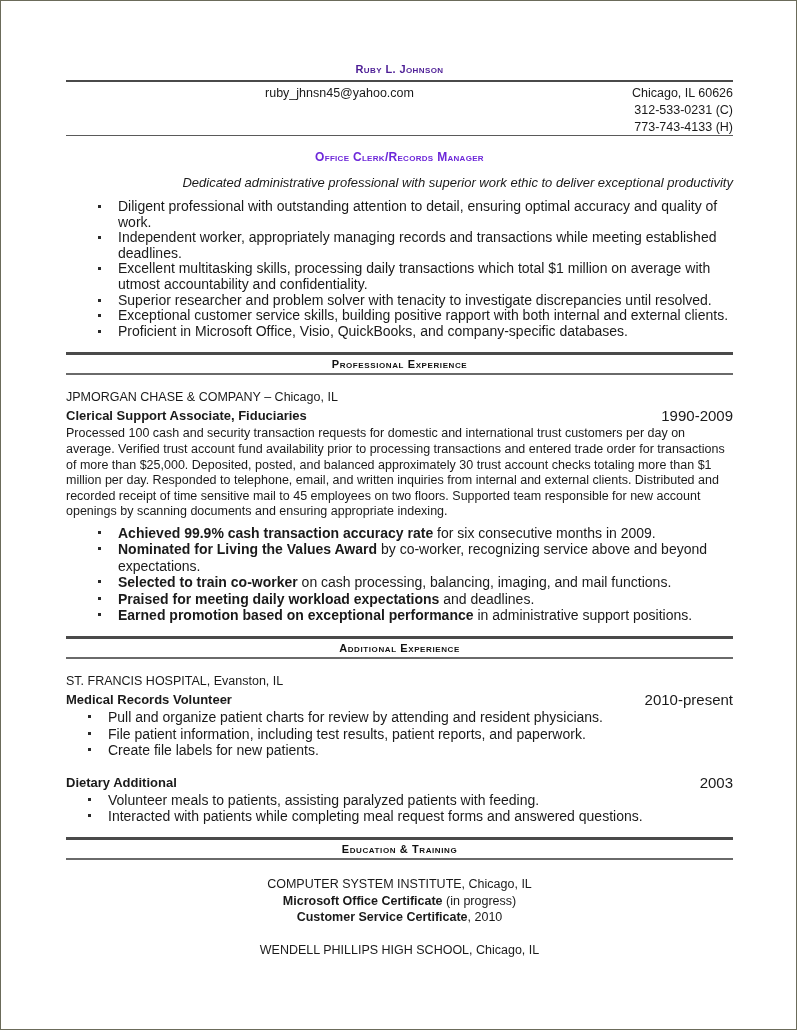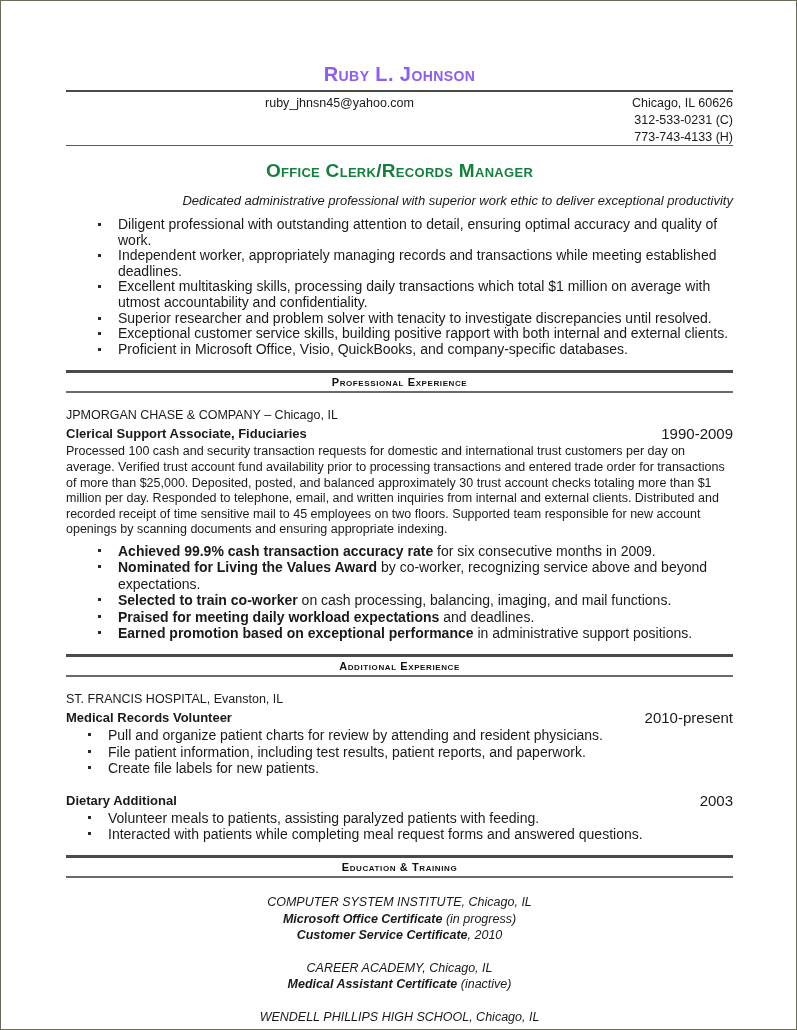--- a/index.html
+++ b/index.html
@@ -24,27 +24,27 @@
   .sheet {
     position: absolute;
     left: 65px;
     top: 0;
     width: 667px;
   }
 
   
   .name {
     text-align: center;
-    font-size: 20px;
+    font-size: 11px;
     font-weight: bold;
     font-variant: small-caps;
     letter-spacing: 0.4px;
     padding-top: 62px;
     line-height: 1.1;
-    color: #8b5cf6;
+    color: #4c1d95;
   }
   .rule-thick {
     border-top: 2px solid #4a4a4a;
     margin-top: 5px;
   }
   .rule-thin {
     border-top: 1px solid #5a5a5a;
   }
   .contact {
     position: relative;
@@ -63,26 +63,26 @@
     right: 0;
     top: 3px;
     text-align: right;
     font-size: 12.5px;
     line-height: 17px;
   }
 
   
   .headline {
     text-align: center;
-    font-size: 19px;
+    font-size: 12px;
     font-weight: bold;
     font-variant: small-caps;
     letter-spacing: 0.3px;
     margin-top: 14px;
-    color: #15803d;
+    color: #6d28d9;
   }
   .tagline {
     text-align: right;
     font-style: italic;
     font-size: 13px;
     margin-top: 11px;
     color: #1a1a1a;
   }
 
   
@@ -186,21 +186,20 @@
   ul.bul.plain li {
     line-height: 16.2px;
   }
 
   
   .edu-group {
     text-align: center;
     margin-top: 16px;
     font-size: 12.5px;
     line-height: 16.5px;
-    font-style: italic;
   }
   .edu-group .school { display: block; }
   .edu-group .cred { display: block; }
   .edu-group .cred b { font-weight: bold; }
 </style>
 </head>
 <body>
 
 <div class="page">
   <div class="sheet">
@@ -289,23 +288,19 @@
       <div class="section-title">Education &amp; Training</div>
       <div class="band-bottom"></div>
     </div>
 
     <div class="edu-group">
       <span class="school">COMPUTER SYSTEM INSTITUTE, Chicago, IL</span>
       <span class="cred"><b>Microsoft Office Certificate</b><span> (in progress)</span></span>
       <span class="cred"><b>Customer Service Certificate</b><span>, 2010</span></span>
     </div>
 
-    <div class="edu-group">
-      <span class="school">CAREER ACADEMY, Chicago, IL</span>
-      <span class="cred"><b>Medical Assistant Certificate</b><span> (inactive)</span></span>
-    </div>
 
     <div class="edu-group">
       <span class="school">WENDELL PHILLIPS HIGH SCHOOL, Chicago, IL</span>
     </div>
 
   </div>
 </div>
 
 </body></html>

